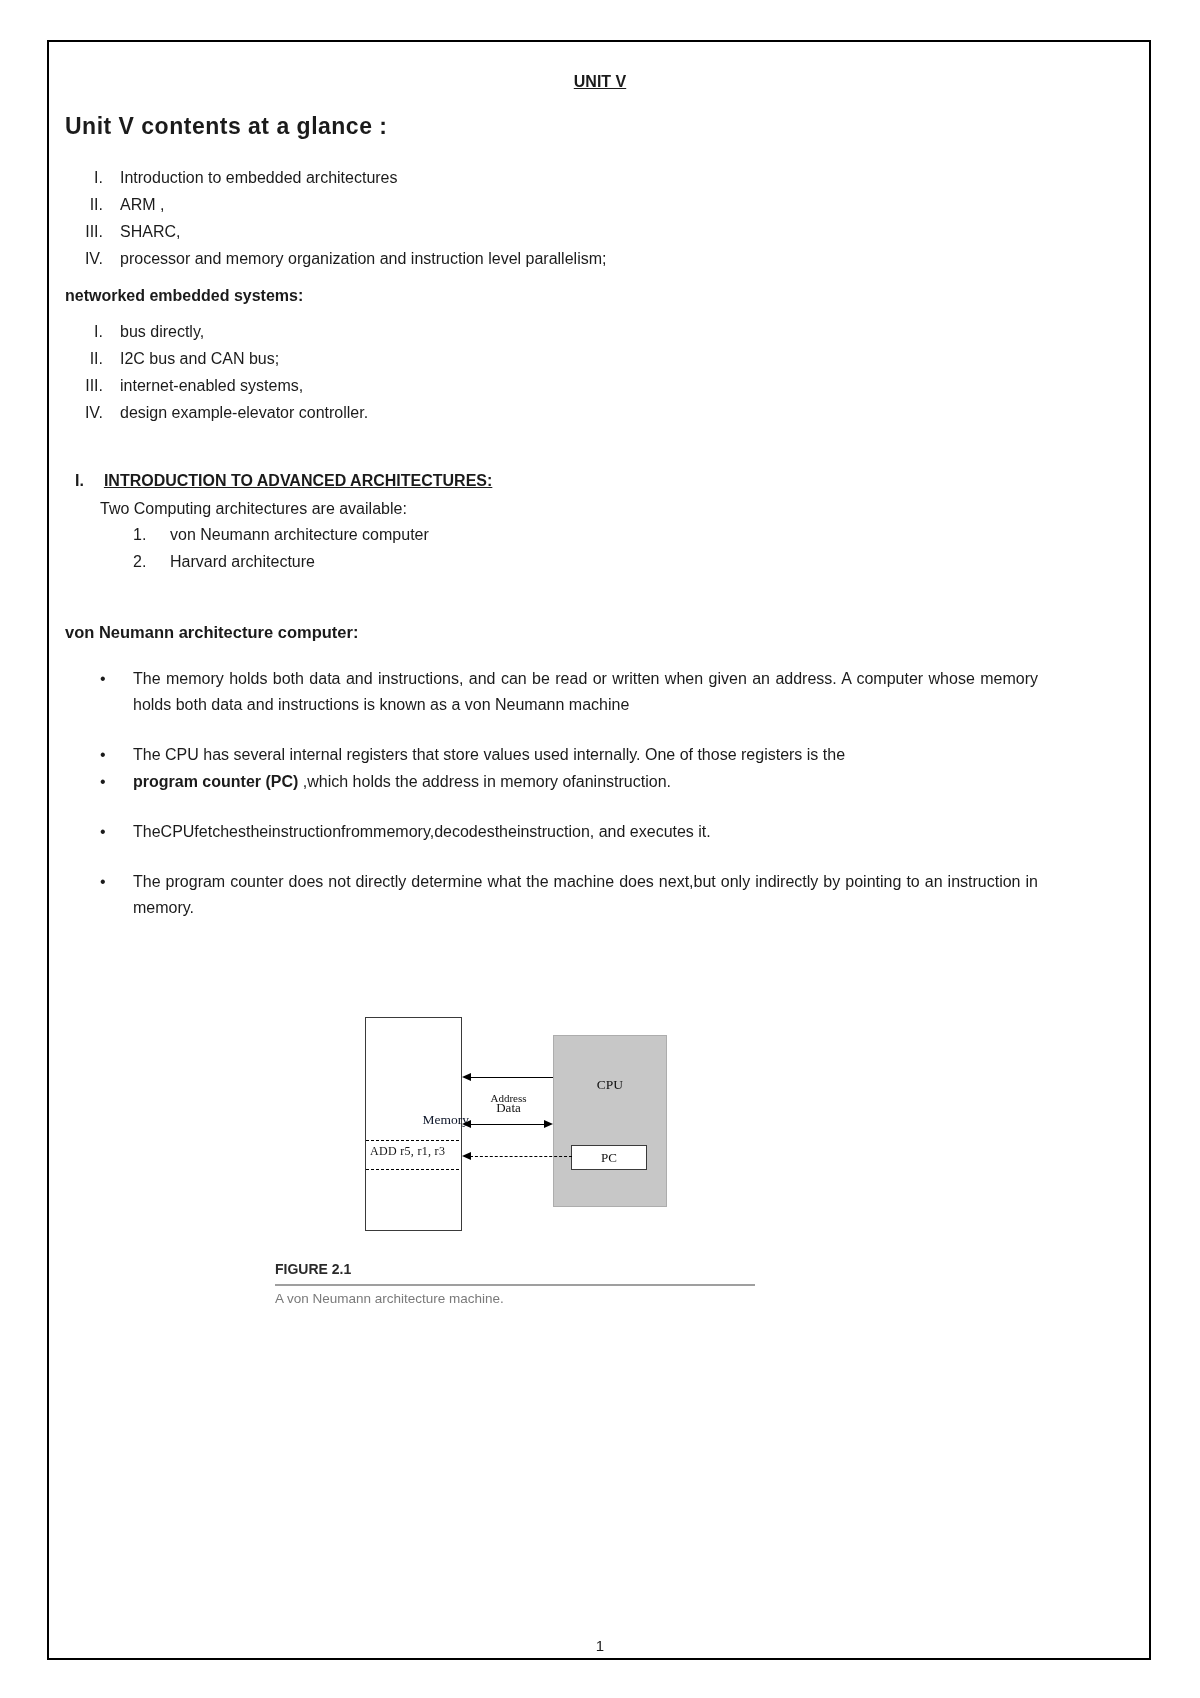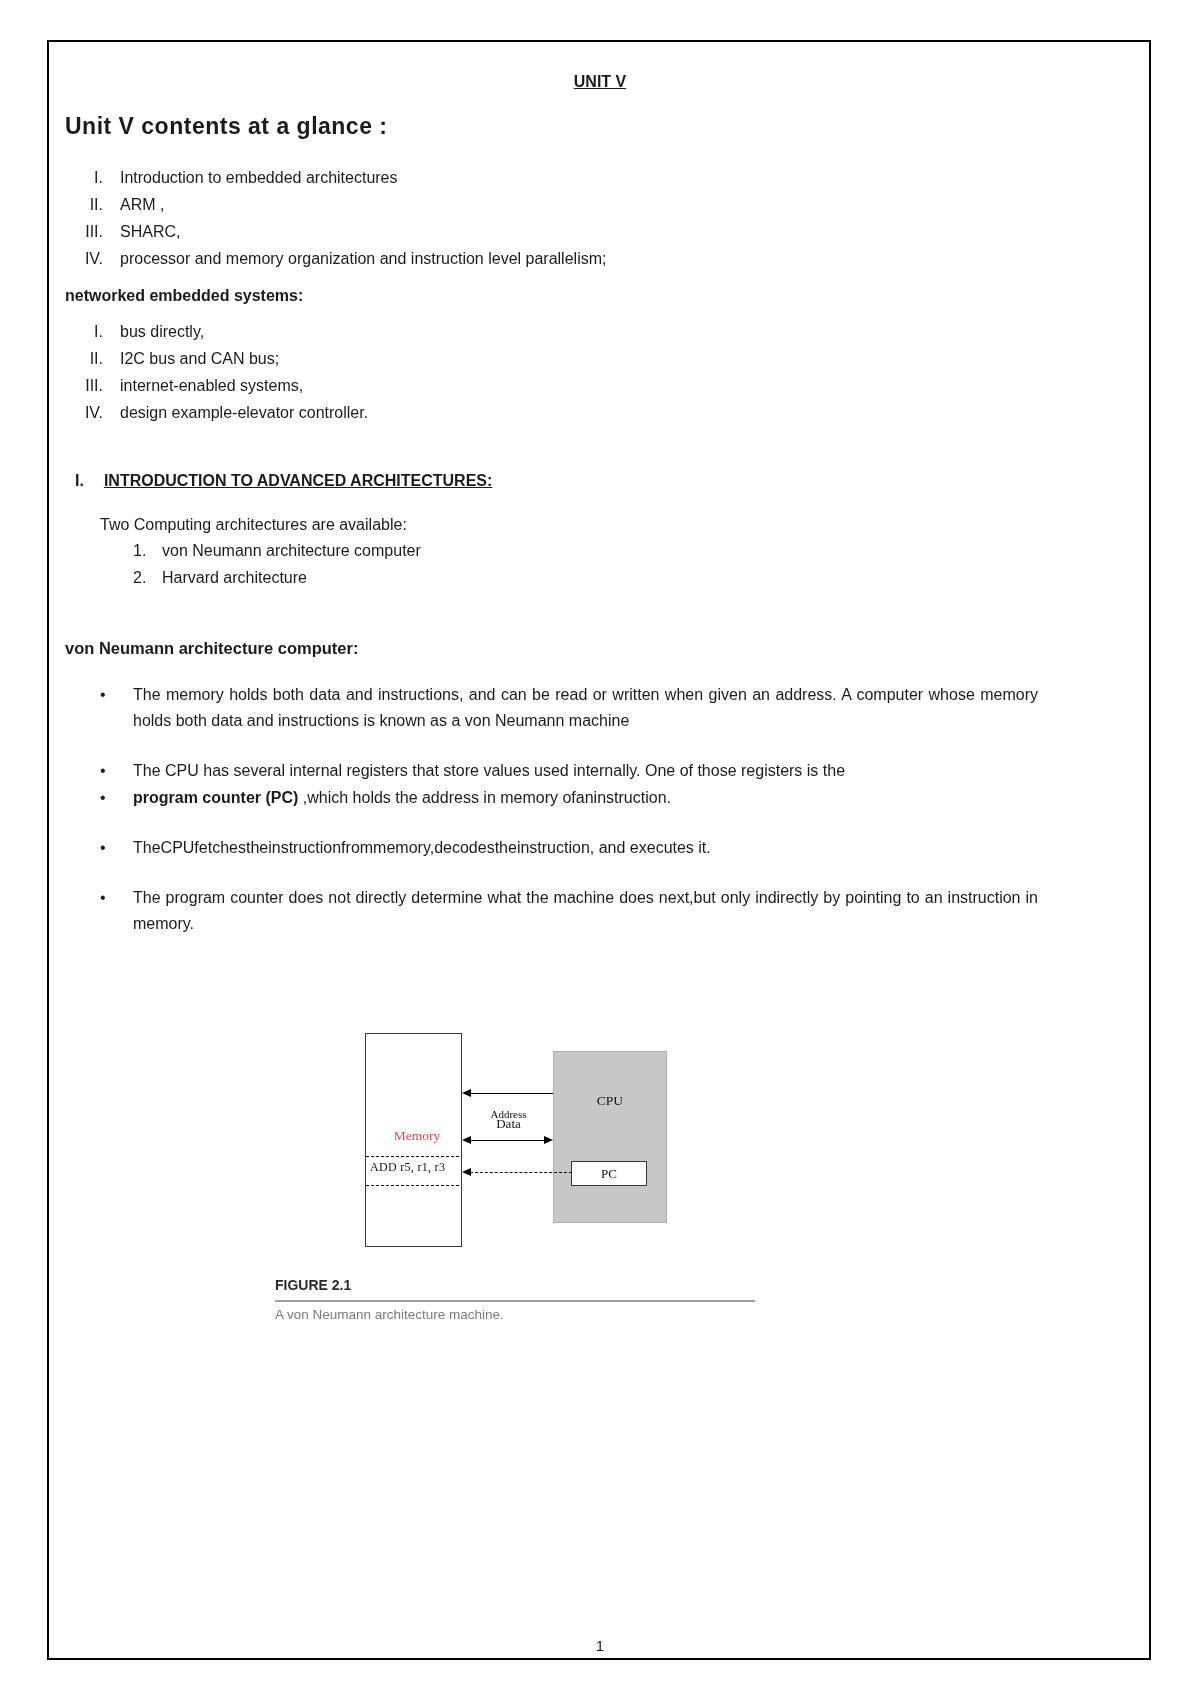--- a/index.html
+++ b/index.html
@@ -39,25 +39,25 @@
   }
   .list-block { margin-top: 24px; }
   .list-block.tight { margin-top: 13px; }
   .list-row { display: flex; line-height: 27px; font-size: 16px; }
   .roman { width: 38px; text-align: right; flex: none; }
   .li-text { margin-left: 17px; }
   .sub-heading { margin-top: 15px; font-weight: 700; font-size: 16px; }
   .intro-row { margin-top: 46px; display: flex; font-weight: 700; font-size: 16px; }
   .intro-num { margin-left: 10px; }
   .intro-heading { margin-left: 20px; text-decoration: underline; }
-  .lead { margin-top: 26px; margin-left: 35px; font-size: 16px; }
+  .lead { margin-top: 10px; margin-left: 35px; font-size: 16px; }
   .num-list { margin-top: 3px; }
   .num-row { display: flex; margin-left: 68px; line-height: 27px; font-size: 16px; }
   .num-marker { width: 20px; flex: none; }
-  .num-text { margin-left: 9px; }
+  .num-text { margin-left: 17px; }
   .vn-heading { margin-top: 48px; font-weight: 700; font-size: 16.5px; }
   .bullet { display: flex; margin-top: 24px; }
   .bullet.tight { margin-top: 1px; }
   .dot { width: 20px; margin-left: 35px; flex: none; font-size: 16px; line-height: 26px; }
   .bullet-text {
     width: 905px;
     margin-left: 13px;
     font-size: 16px;
     line-height: 26px;
     text-align: justify;
@@ -93,21 +93,21 @@
   .pc-box {
     position: absolute; left: 296px; top: 132px;
     width: 76px; height: 25px;
     background: #fff; border: 1px solid #3a3a3a;
     display: flex; align-items: center; justify-content: center;
     font-size: 13px; color: #111;
     box-sizing: border-box;
   }
   .memory-label {
     position: absolute; left: 90px; top: 99px;
-    width: 104px; text-align: center; font-size: 13.5px; color: #ef4444;
+    width: 104px; text-align: right; font-size: 13.5px; color: #0f172a;
   }
   .addr-label {
     position: absolute; left: 189px; top: 39px;
     width: 89px; text-align: center; font-size: 11px; color: #111; margin-top: 40px;
   }
   .data-label {
     position: absolute; left: 189px; top: 87px;
     width: 89px; text-align: center; font-size: 13px; color: #111;
   }
   .instr-label {

